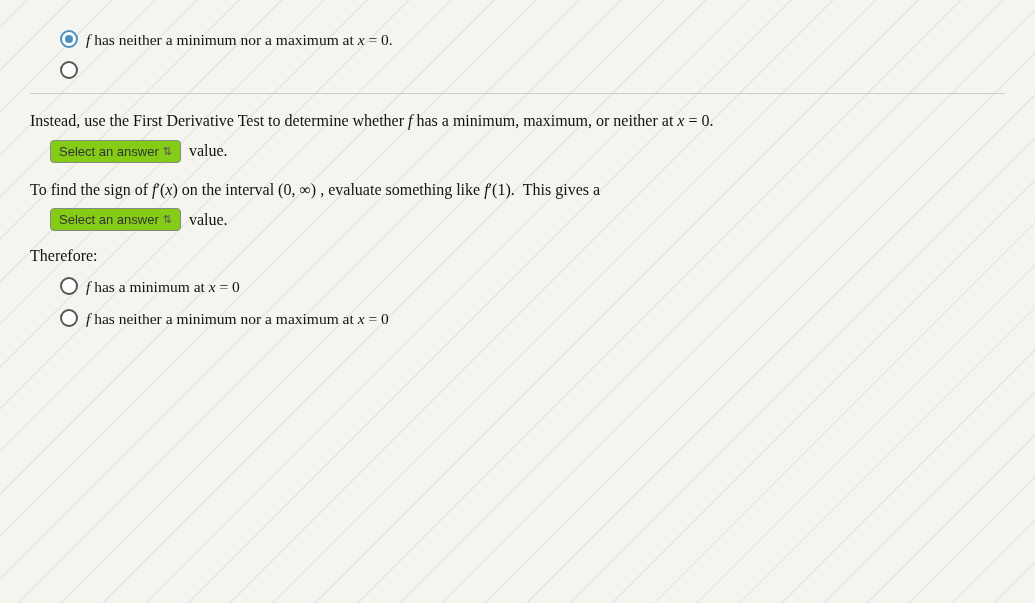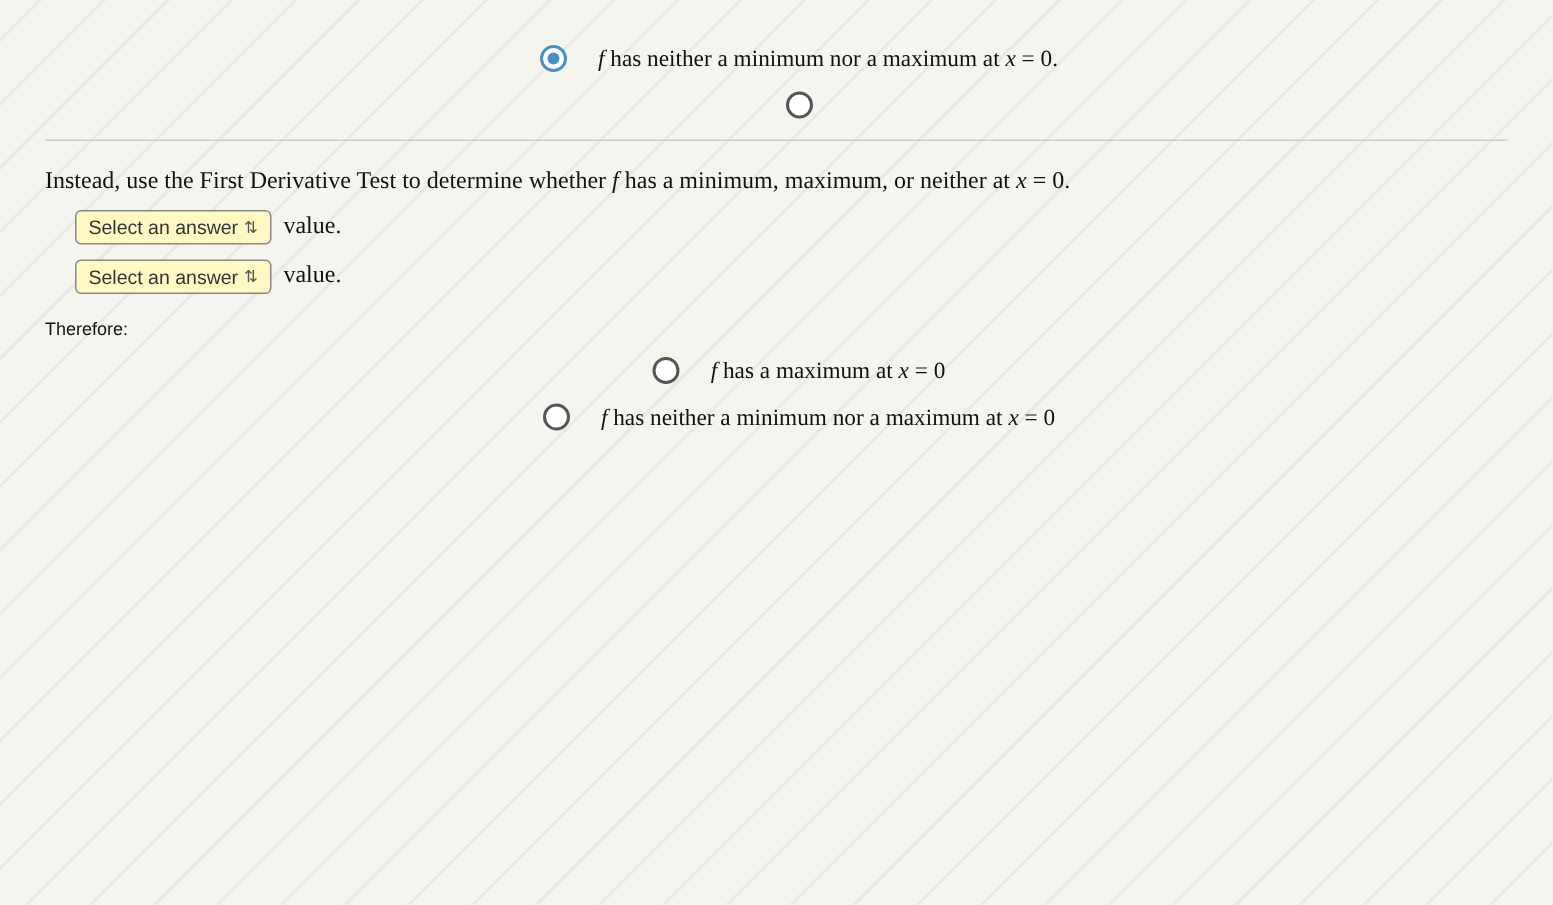--- a/index.html
+++ b/index.html
@@ -45,22 +45,21 @@
       font-size: 16px;
       margin-bottom: 12px;
       line-height: 1.5;
     }
 
     .radio-option {
       display: flex;
       align-items: flex-start;
       margin: 8px 0 8px 30px;
       line-height: 1.5;
-      gap: 21px;
-      justify-content: center;
+      gap: 8px;
     }
 
     .radio-circle {
       width: 18px;
       height: 18px;
       border-radius: 50%;
       border: 2px solid #555;
       display: inline-block;
       flex-shrink: 0;
       margin-top: 2px;
@@ -104,35 +103,35 @@
     }
 
     .select-answer-btn {
       display: inline-flex;
       align-items: center;
       gap: 4px;
       border: 1.5px solid #888;
       border-radius: 4px;
       padding: 3px 8px;
       font-size: 13px;
-      background: #fef9c3;
+      background: #84cc16;
       cursor: pointer;
       color: #333;
       font-family: Arial, sans-serif;
     }
 
     .select-answer-btn .chevron {
       font-size: 11px;
       color: #555;
     }
 
     .therefore-label {
-      font-size: 12px;
+      font-size: 16px;
       margin: 16px 0 10px 0;
-      font-family: Liberation Sans, sans-serif;
+      font-family: Liberation Serif, serif;
     }
 
     .italic {
       font-style: italic;
     }
 
     .radio-label {
       font-size: 15.5px;
       line-height: 1.5;
     }
@@ -161,37 +160,40 @@
   </div>
 
   <div class="select-answer-row">
     <button class="select-answer-btn">
       <span>Select an answer</span>
       <span class="chevron">⇅</span>
     </button>
     <span>value.</span>
   </div>
 
+  <div class="instruction-block">
+    To find the sign of <span class="italic">f</span>′(<span class="italic">x</span>) on the interval (0, ∞) , evaluate something like <span class="italic">f</span>′(1). &nbsp;This gives a
+  </div>
   <div class="select-answer-row">
     <button class="select-answer-btn">
       <span>Select an answer</span>
       <span class="chevron">⇅</span>
     </button>
     <span>value.</span>
   </div>
 
   <div class="therefore-label">Therefore:</div>
 
-
   <div class="radio-option">
     <div class="radio-circle"></div>
     <span class="radio-label">
-      <span class="italic">f</span> has a maximum at <span class="italic">x</span> = 0
+      <span class="italic">f</span> has a minimum at <span class="italic">x</span> = 0
     </span>
   </div>
+
 
   <div class="radio-option">
     <div class="radio-circle"></div>
     <span class="radio-label">
       <span class="italic">f</span> has neither a minimum nor a maximum at <span class="italic">x</span> = 0
     </span>
   </div>
 
 </div>
 

